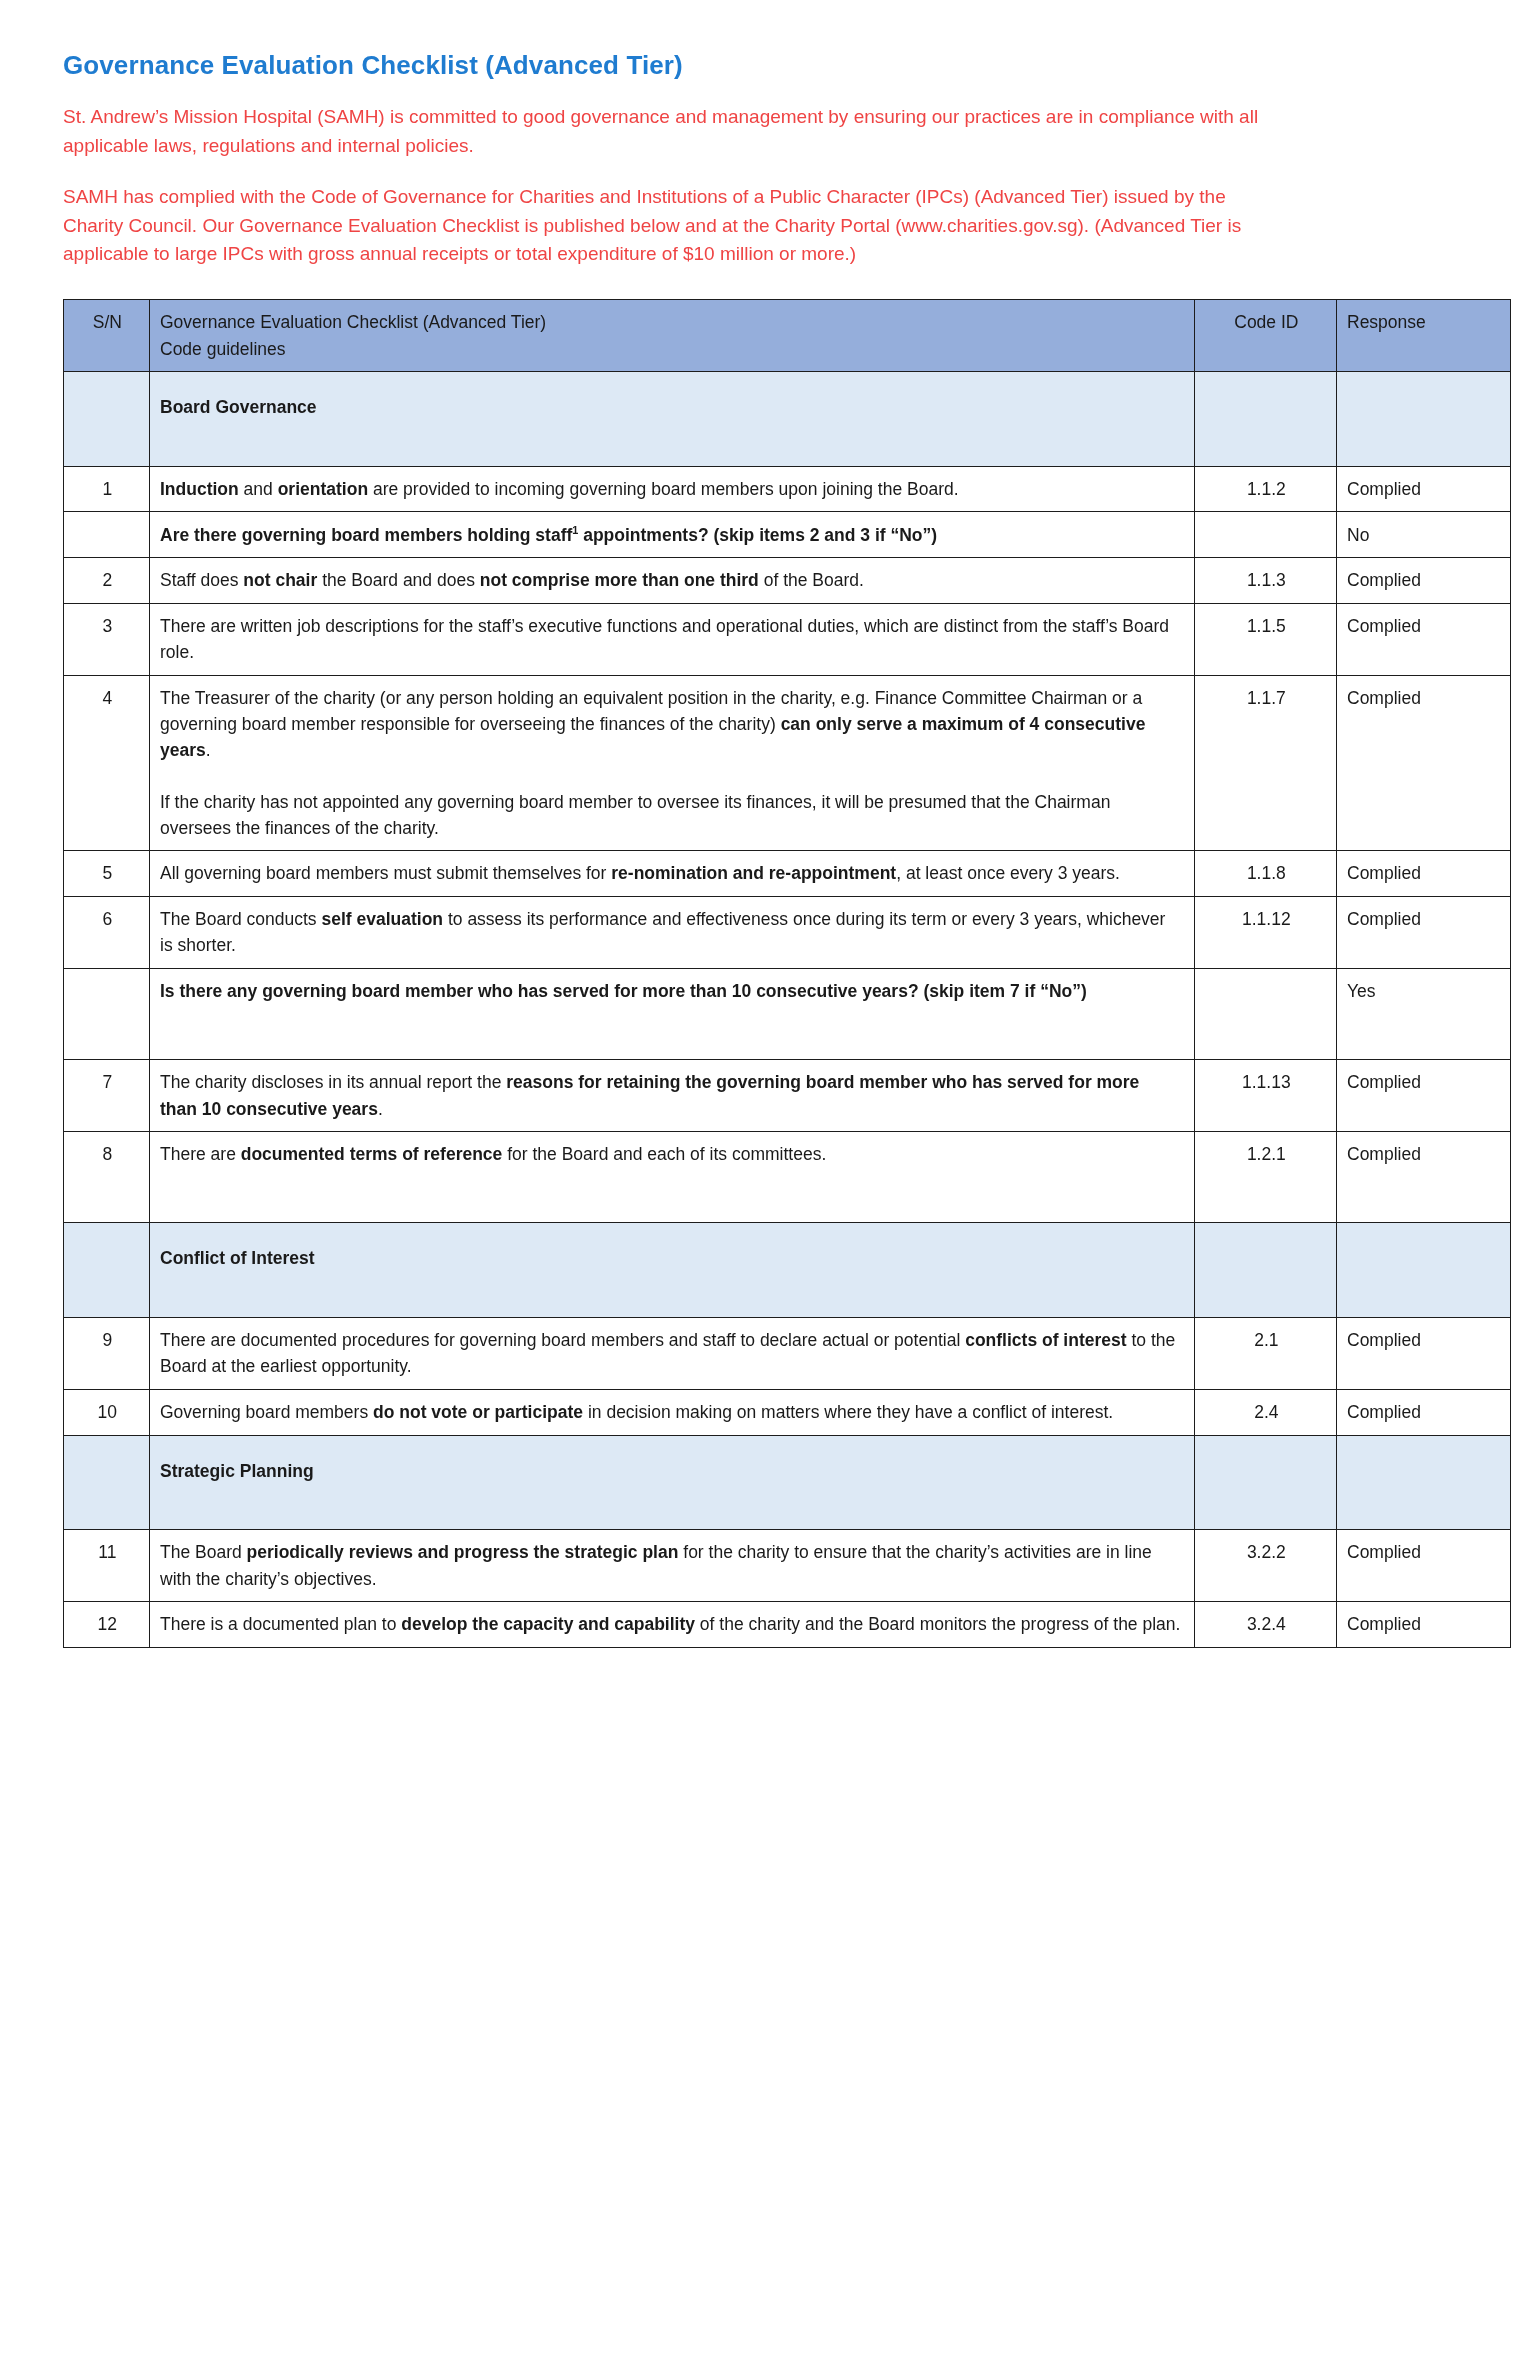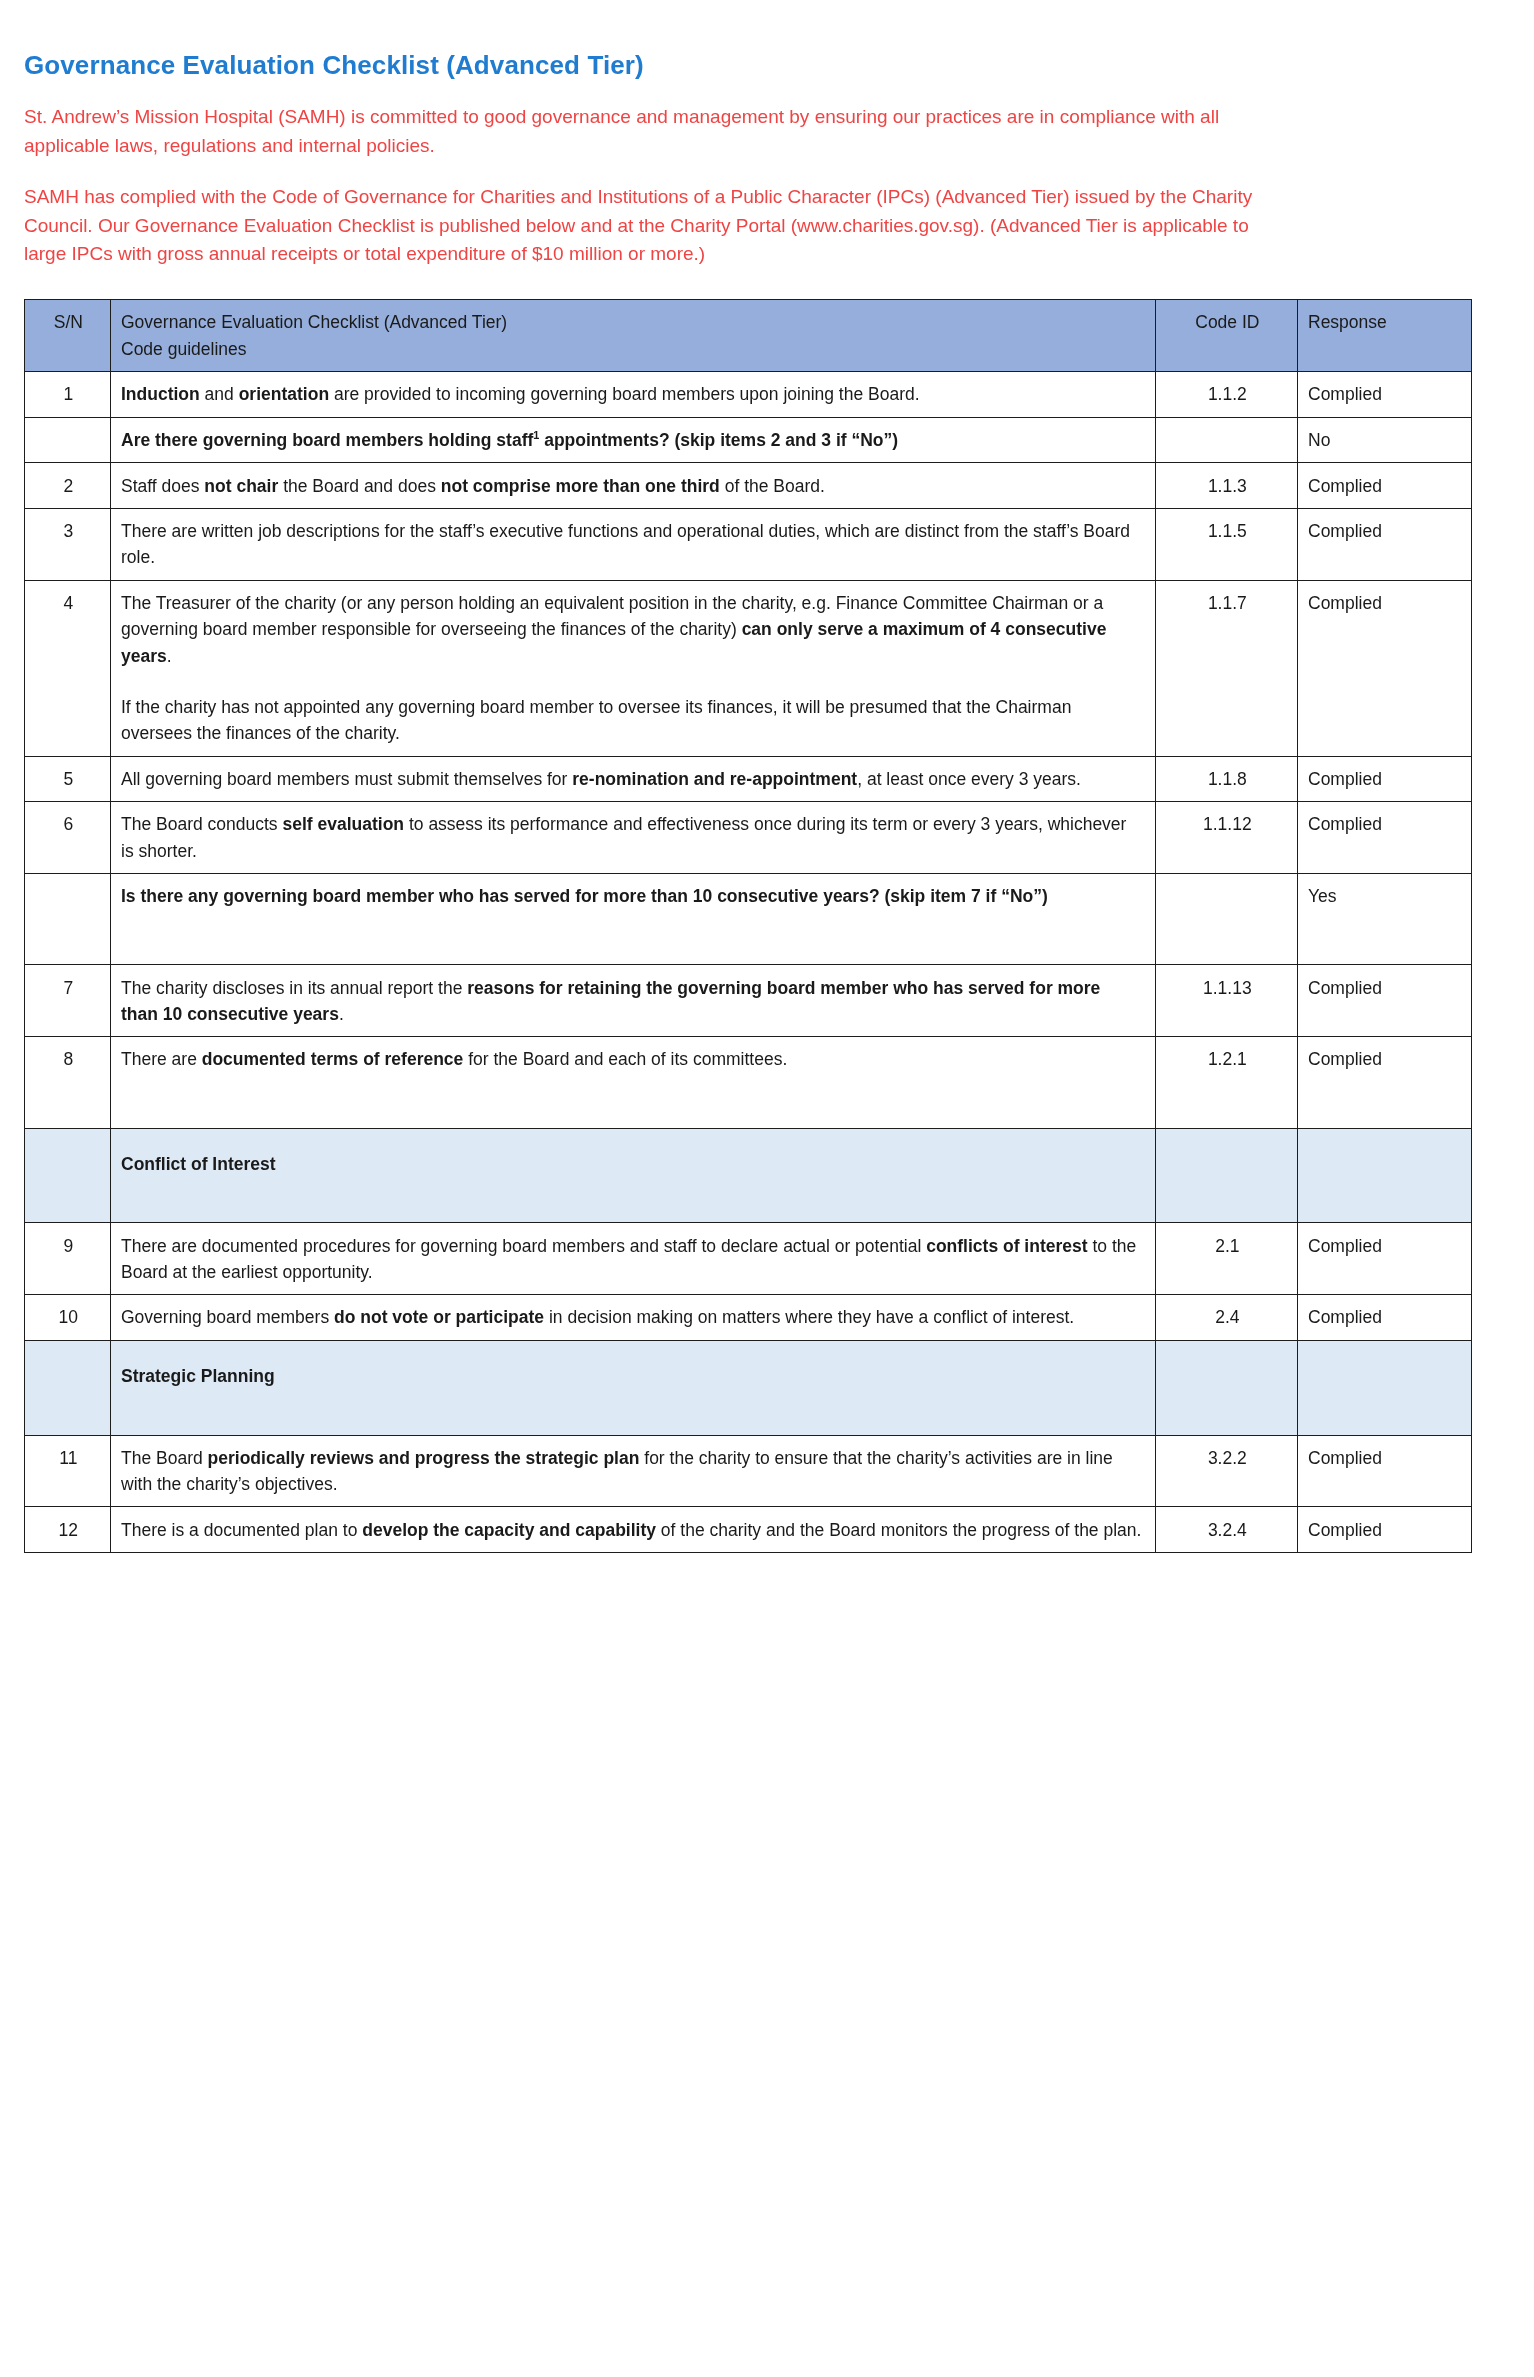--- a/index.html
+++ b/index.html
@@ -13,21 +13,21 @@
     height: 2377px;
     font-family: "Liberation Sans", sans-serif;
     color: #1a1a1a;
     overflow: hidden;
   }
   .page {
     position: relative;
     width: 1324px;
     height: 2377px;
     box-sizing: border-box;
-    padding: 43px 43px 0 24px;
+    padding: 43px 43px 0 63px;
   }
 
   
   .doc-title {
     color: #1f7cd0;
     font-size: 26px;
     font-weight: bold;
     letter-spacing: 0.1px;
     margin: 6.7px 0 22px 0;
     line-height: 1.2;
@@ -138,20 +138,26 @@
         <th>
           <span>Governance Evaluation Checklist (Advanced Tier)</span>
           <span class="hdr-line2">Code guidelines</span>
         </th>
         <th class="h-code">Code ID</th>
         <th>Response</th>
       </tr>
     </thead>
     <tbody>
 
+      <tr class="section-row">
+        <td></td>
+        <td>Board Governance</td>
+        <td></td>
+        <td></td>
+      </tr>
 
       <tr>
         <td class="sn">1</td>
         <td class="guideline">
             <p class="para"><span class="b">Induction</span><span> and </span><span class="b">orientation</span><span> are provided to incoming governing board members upon joining the Board.</span></p>
           </td>
         <td class="code">1.1.2</td>
         <td class="response">Complied</td>
       </tr>
 

